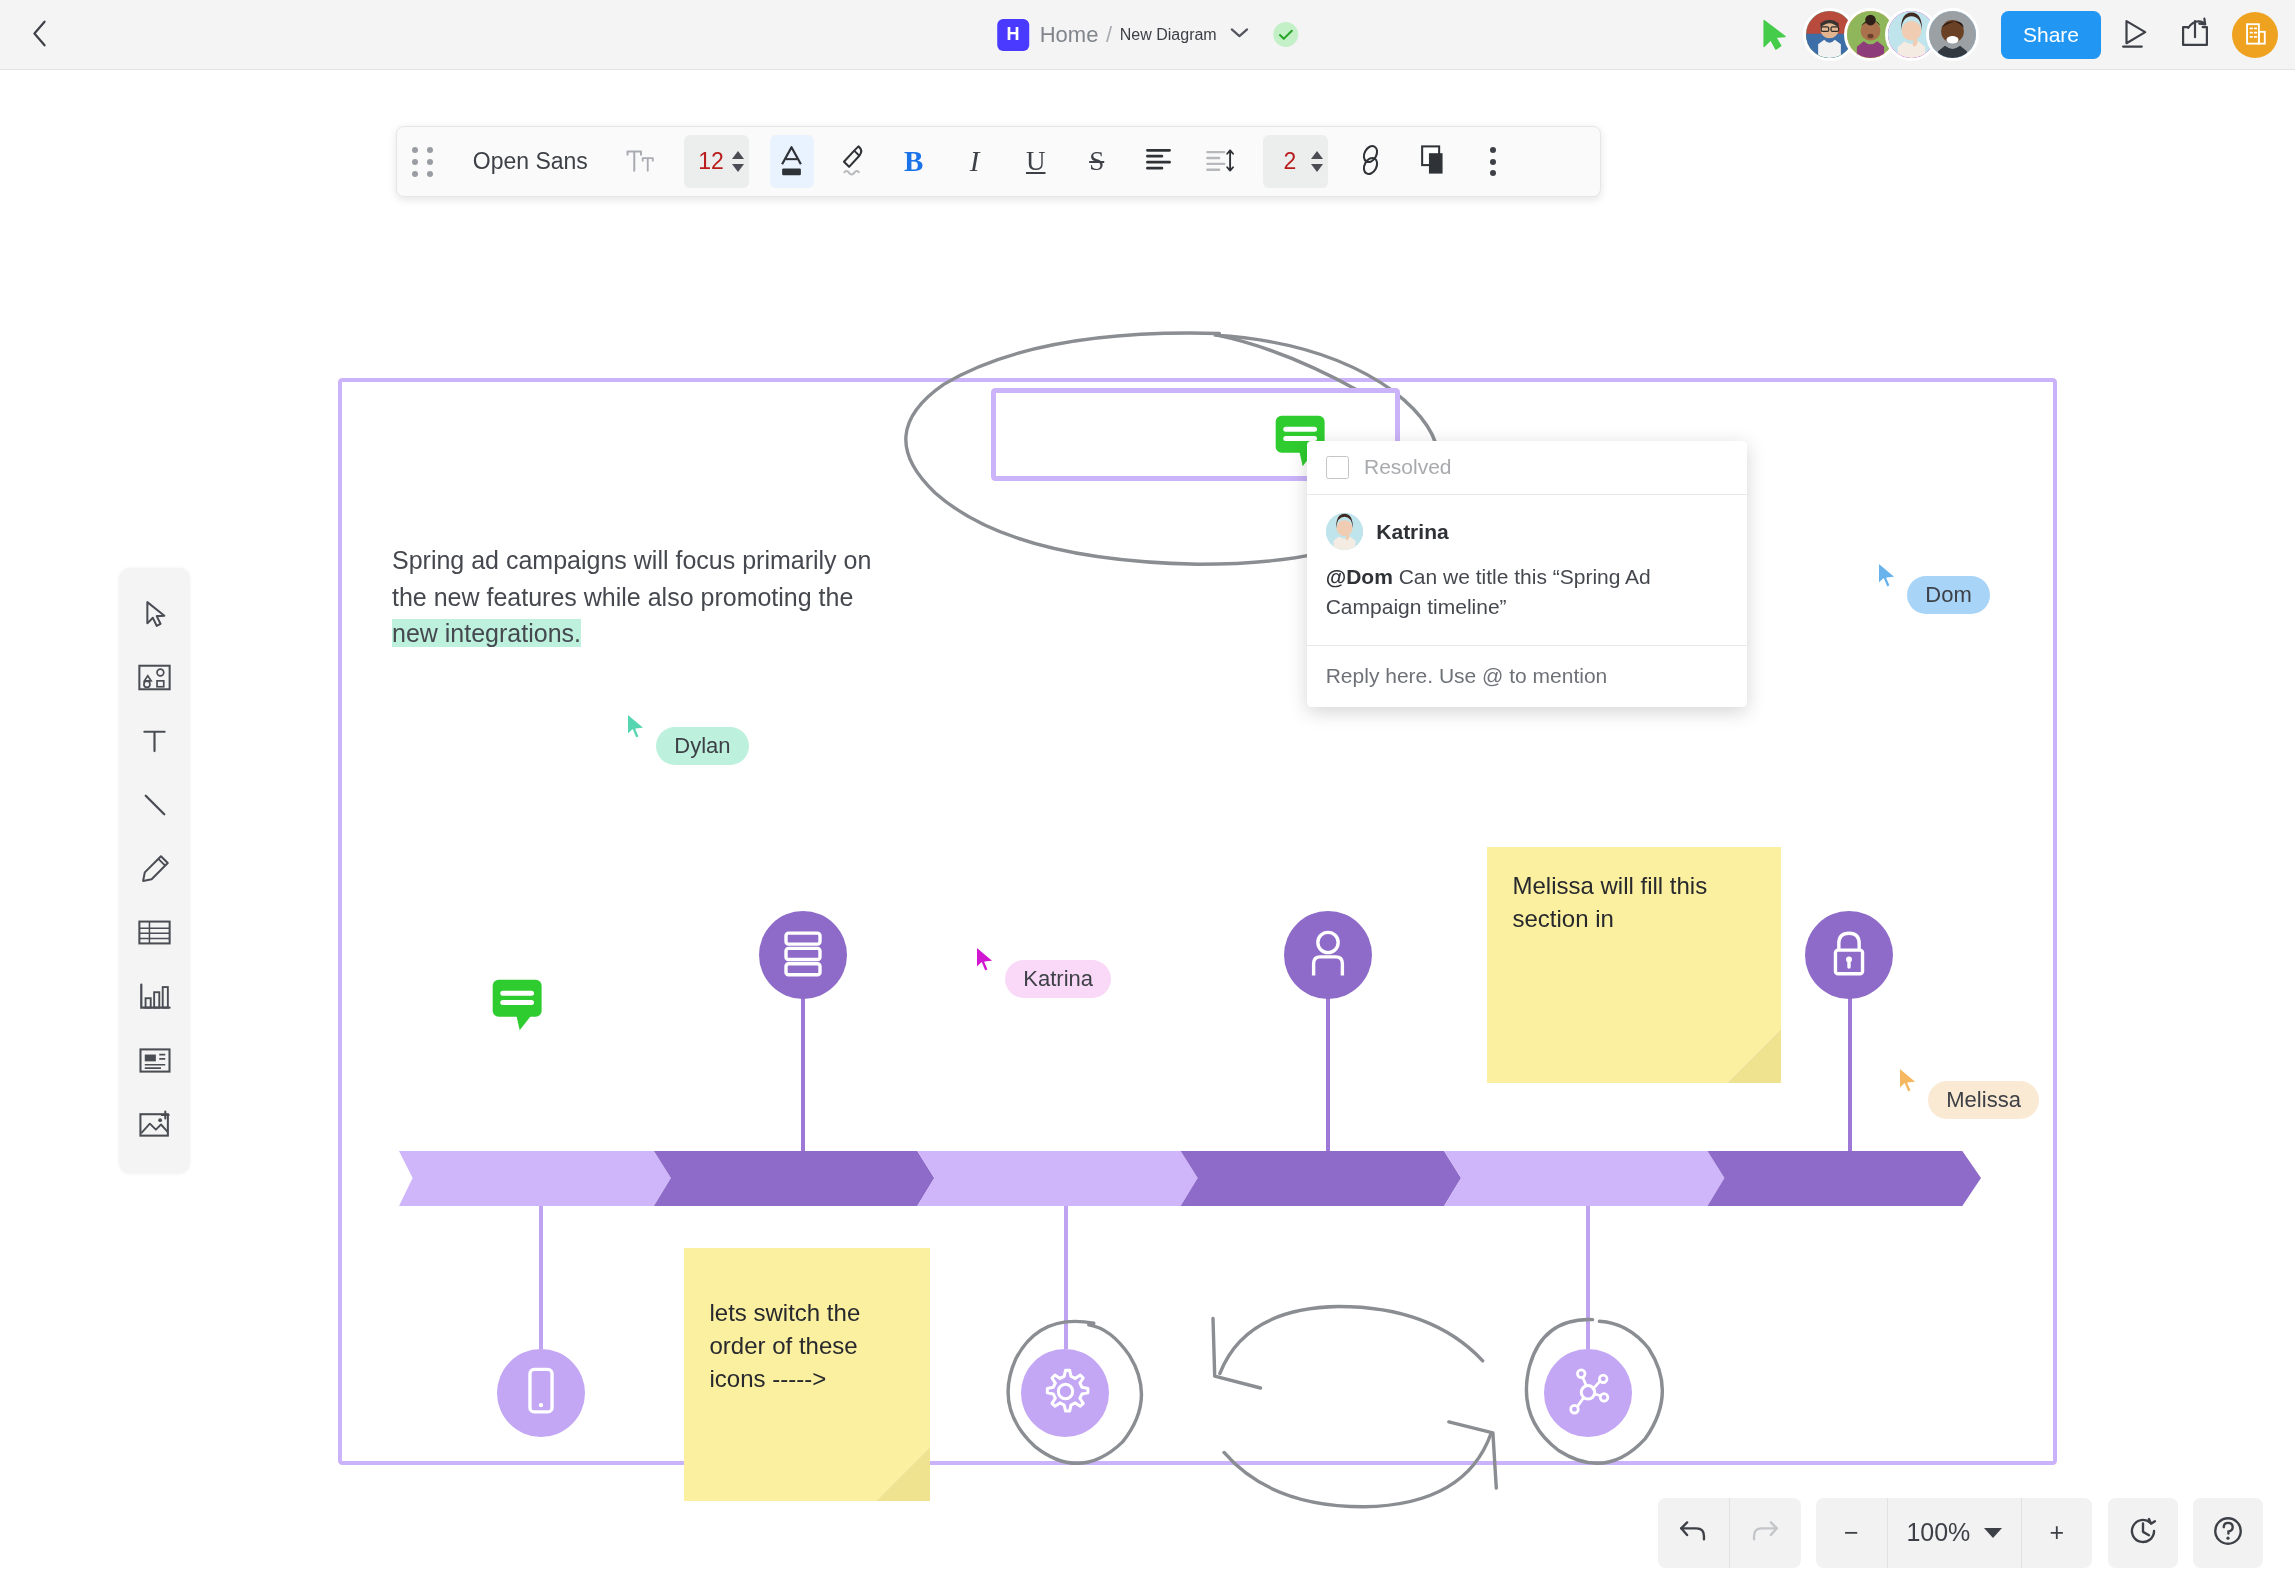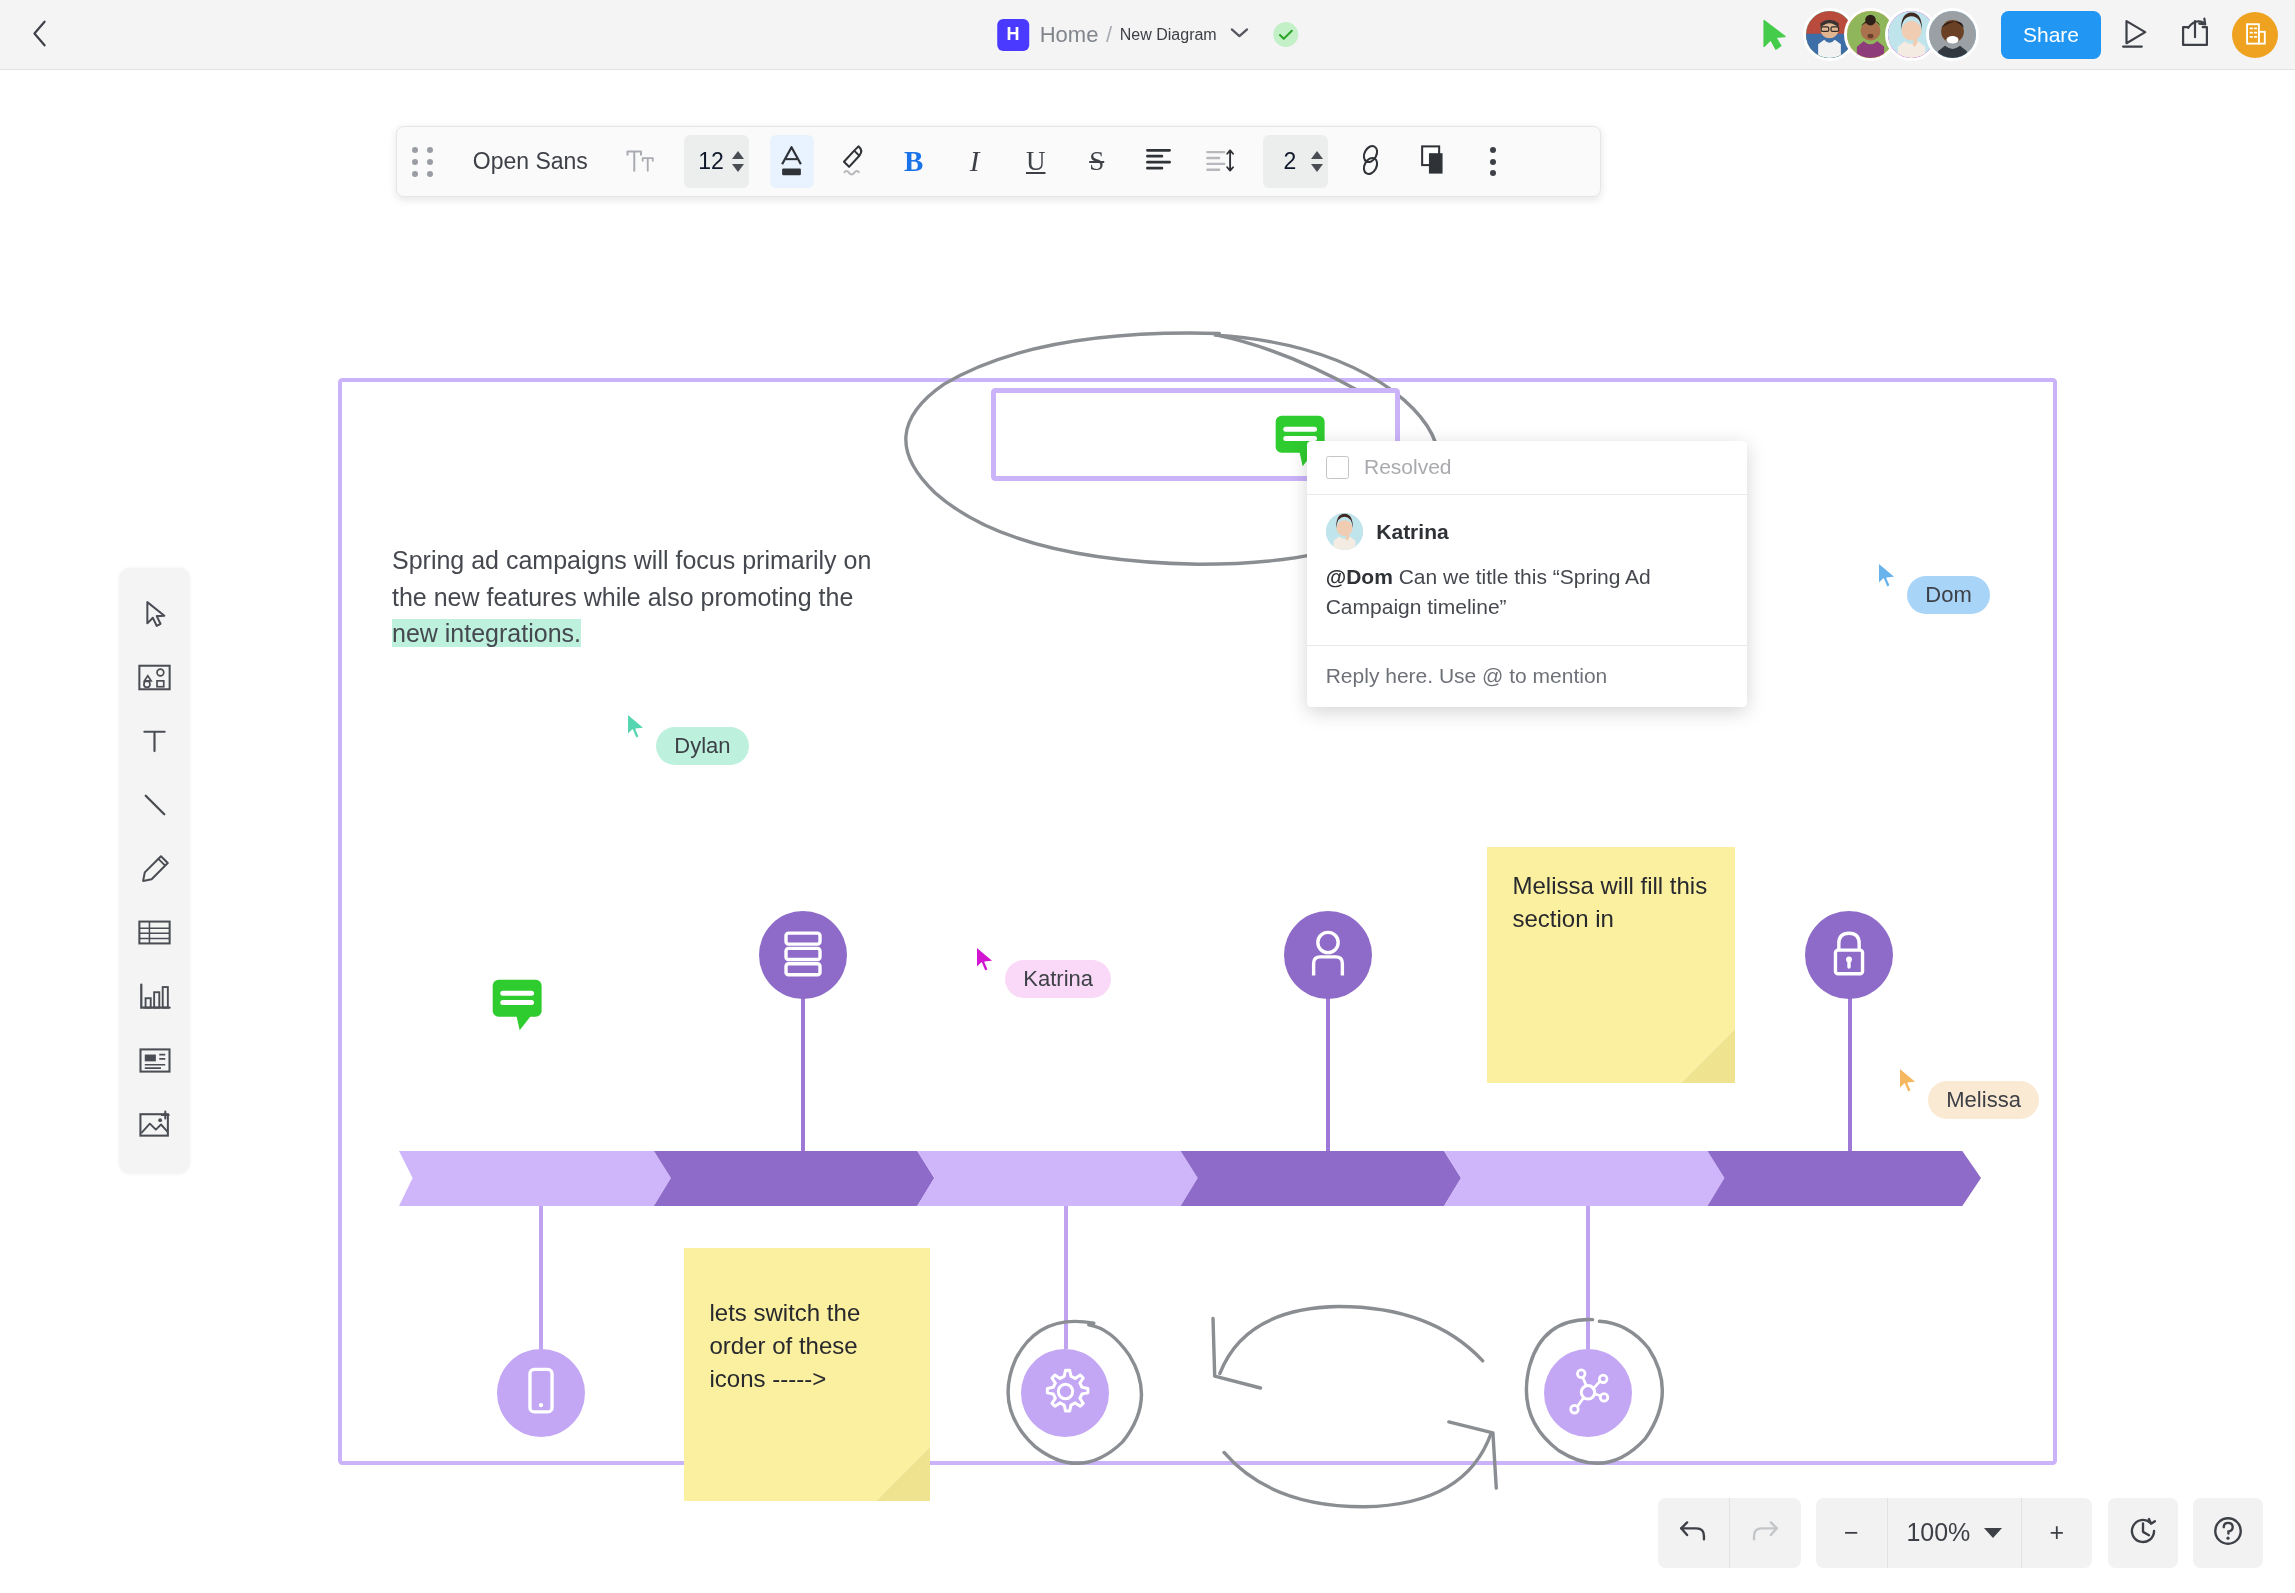--- a/index.html
+++ b/index.html
@@ -82,21 +82,21 @@
     height:53px; min-width:44px; border-radius:6px;
     display:flex; align-items:center; justify-content:center; cursor:pointer;
     padding:0 6.8px;
   }
   .tb-btn.active-bg { background:#e9f2ff; }
   #font-name { font-size:23px; color:#3d4046; padding:0 13.6px 0 10.2px; cursor:pointer; white-space:nowrap;}
   .stepper-group {
     display:flex; align-items:center; background:#eceded; border-radius:6px;
     height:53px; padding:0 5.1px 0 12px; gap:5.1px; margin:0 3.4px;
   }
-  .stepper-val { font-size:23px; color:#0f172a; min-width:29px; text-align:center; cursor:text;}
+  .stepper-val { font-size:23px; color:#b91c1c; min-width:29px; text-align:center; cursor:text;}
   .stepper-arrows { display:flex; flex-direction:column; gap:4.2px; padding-left:1.7px;}
   .arr { width:0;height:0;border-left:6.8px solid transparent;border-right:6.8px solid transparent; cursor:pointer;}
   .arr.up { border-bottom:8.5px solid #4a4d53; }
   .arr.dn { border-top:8.5px solid #4a4d53; }
   .bold-b { font-size:29px; font-weight:bold; color:#1a73e8; font-family:"Liberation Serif",serif;}
   .ital-i { font-size:29px; font-style:italic; color:#3d4046; font-family:"Liberation Serif",serif;}
   .und-u  { font-size:27px; color:#3d4046; text-decoration:underline; font-family:"Liberation Serif",serif;}
   .stk-s  { font-size:27px; color:#3d4046; text-decoration:line-through; font-family:"Liberation Serif",serif;}
   .dots-handle { display:grid; grid-template-columns:repeat(2,6.8px); gap:6px 7.6px; padding:0 12px 0 3.4px; cursor:grab;}
   .dots-handle i { width:6px;height:6px;border-radius:50%;background:#9a9da3; display:block;}
@@ -602,21 +602,21 @@
             <path d="M25 25 q2 3.5 0 5.5" fill="none" stroke="#f0cdb2" stroke-width="3.5" stroke-linecap="round"></path>
           </svg>
         </span>
         <span class="cp-name">Katrina</span>
       </div>
       <div class="cp-text"><b>@Dom</b><span> Can we title this “Spring Ad Campaign timeline”</span></div>
     </div>
     <div id="cp-reply">Reply here. Use @ to mention</div>
   </div>
 
-  <div class="sticky" style="left:1487px; top:777px; width:248px; height:236px;">
+  <div class="sticky" style="left:1487px; top:777px; width:294px; height:236px;">
     <div class="s-text">Melissa will fill this section in</div>
     <span class="fold"></span>
     <span class="fold2"></span>
   </div>
 
   <div class="sticky" style="left:684px; top:1178px; width:246px; height:253px;">
     <div class="s-text" style="padding-top:48px;">lets switch the order of these icons -----&gt;</div>
     <span class="fold"></span>
     <span class="fold2"></span>
   </div>

